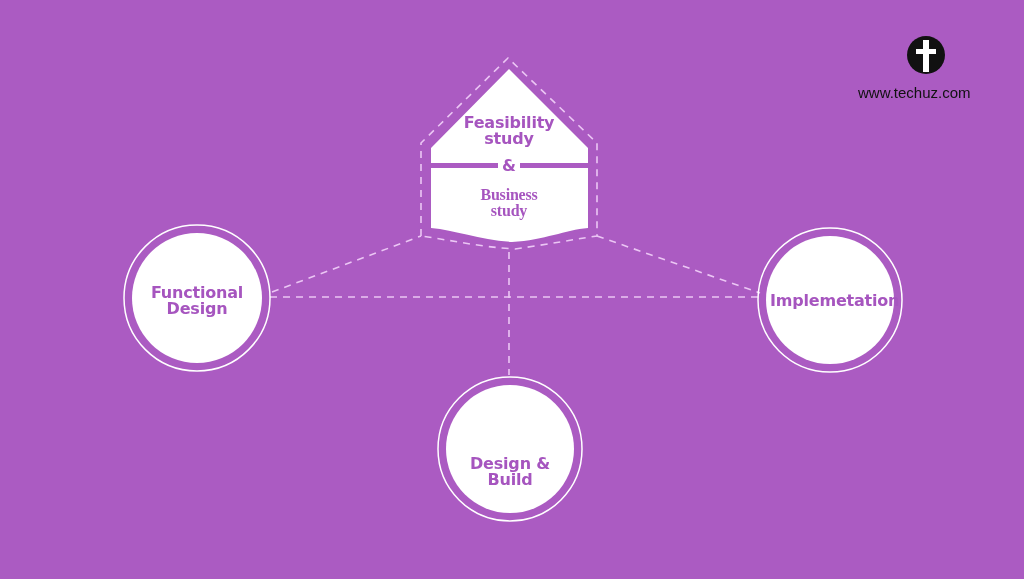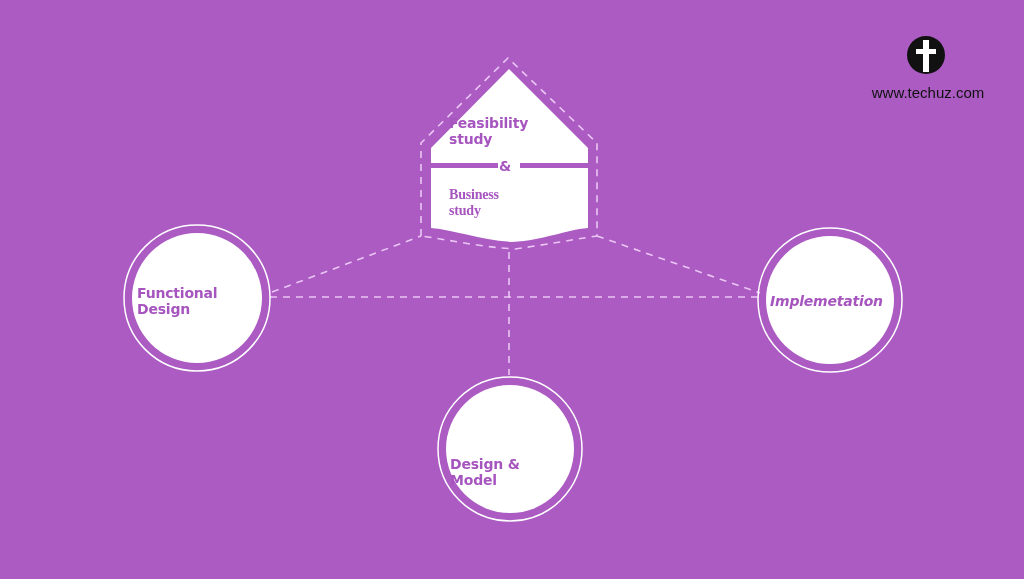--- a/index.html
+++ b/index.html
@@ -1,22 +1,22 @@
 <!DOCTYPE html>
 <html><head>
 <meta charset="utf-8">
 <style>
   html, body { margin:0; padding:0; }
   body { width:1024px; height:579px; background:#ab5bc2; position:relative; overflow:hidden; font-family:"DejaVu Sans", sans-serif; }
   svg.canvas { position:absolute; left:0; top:0; }
-  .lbl { position:absolute; color:#a655bf; font-weight:bold; font-size:14px; line-height:16px; letter-spacing:-0.2px; }
+  .lbl { position:absolute; color:#a655bf; font-weight:bold; font-size:16px; text-align:center; line-height:16px; letter-spacing:-0.2px; }
   .logo { position:absolute; left:907px; top:36px; width:38px; height:38px; border-radius:50%; background:#111; }
   .logo .v { position:absolute; left:16px; top:4px; width:6px; height:32px; background:#fff; }
   .logo .h { position:absolute; left:9px; top:13px; width:20px; height:5px; background:#fff; }
-  .site { position:absolute; left:858px; top:84px; width:140px; font-family:"Liberation Sans", sans-serif; font-size:15px; color:#111;text-align:center; }
+  .site { position:absolute; left:858px; top:84px; width:140px; font-family:"Liberation Sans", sans-serif; font-size:15px; color:#111; }
 </style>
 </head>
 <body>
 
 <svg class="canvas" width="1024" height="579">
 
   <g stroke="#ebc6f4" stroke-width="1.6" stroke-dasharray="7,6" fill="none">
     <line x1="272" y1="292" x2="421" y2="236"></line>
     <line x1="597" y1="236" x2="760" y2="293"></line>
     <line x1="270" y1="297" x2="762" y2="297"></line>
@@ -51,25 +51,25 @@
 <div class="lbl" style="left:499px; top:158px; width:20px;">&amp;</div>
 <div class="lbl" style="left:449px; top:187px; width:120px;font-family:Liberation Serif, serif;">
   <div>Business</div>
   <div>study</div>
 </div>
 
 <div class="lbl" style="left:137px; top:285px; width:120px;">
   <div>Functional</div>
   <div>Design</div>
 </div>
-<div class="lbl" style="left:770px; top:293px; width:120px;font-style:italic;">
+<div class="lbl" style="left:770px; top:293px; width:120px;">
   <div>Implemetation</div>
 </div>
 <div class="lbl" style="left:450px; top:456px; width:120px;">
   <div>Design &amp;</div>
-  <div>Model</div>
+  <div>Build</div>
 </div>
 
 <div class="logo">
   <div class="v"></div>
     <div class="h"></div>
 </div>
 <div class="site">www.techuz.com</div>
 
 </body></html>

